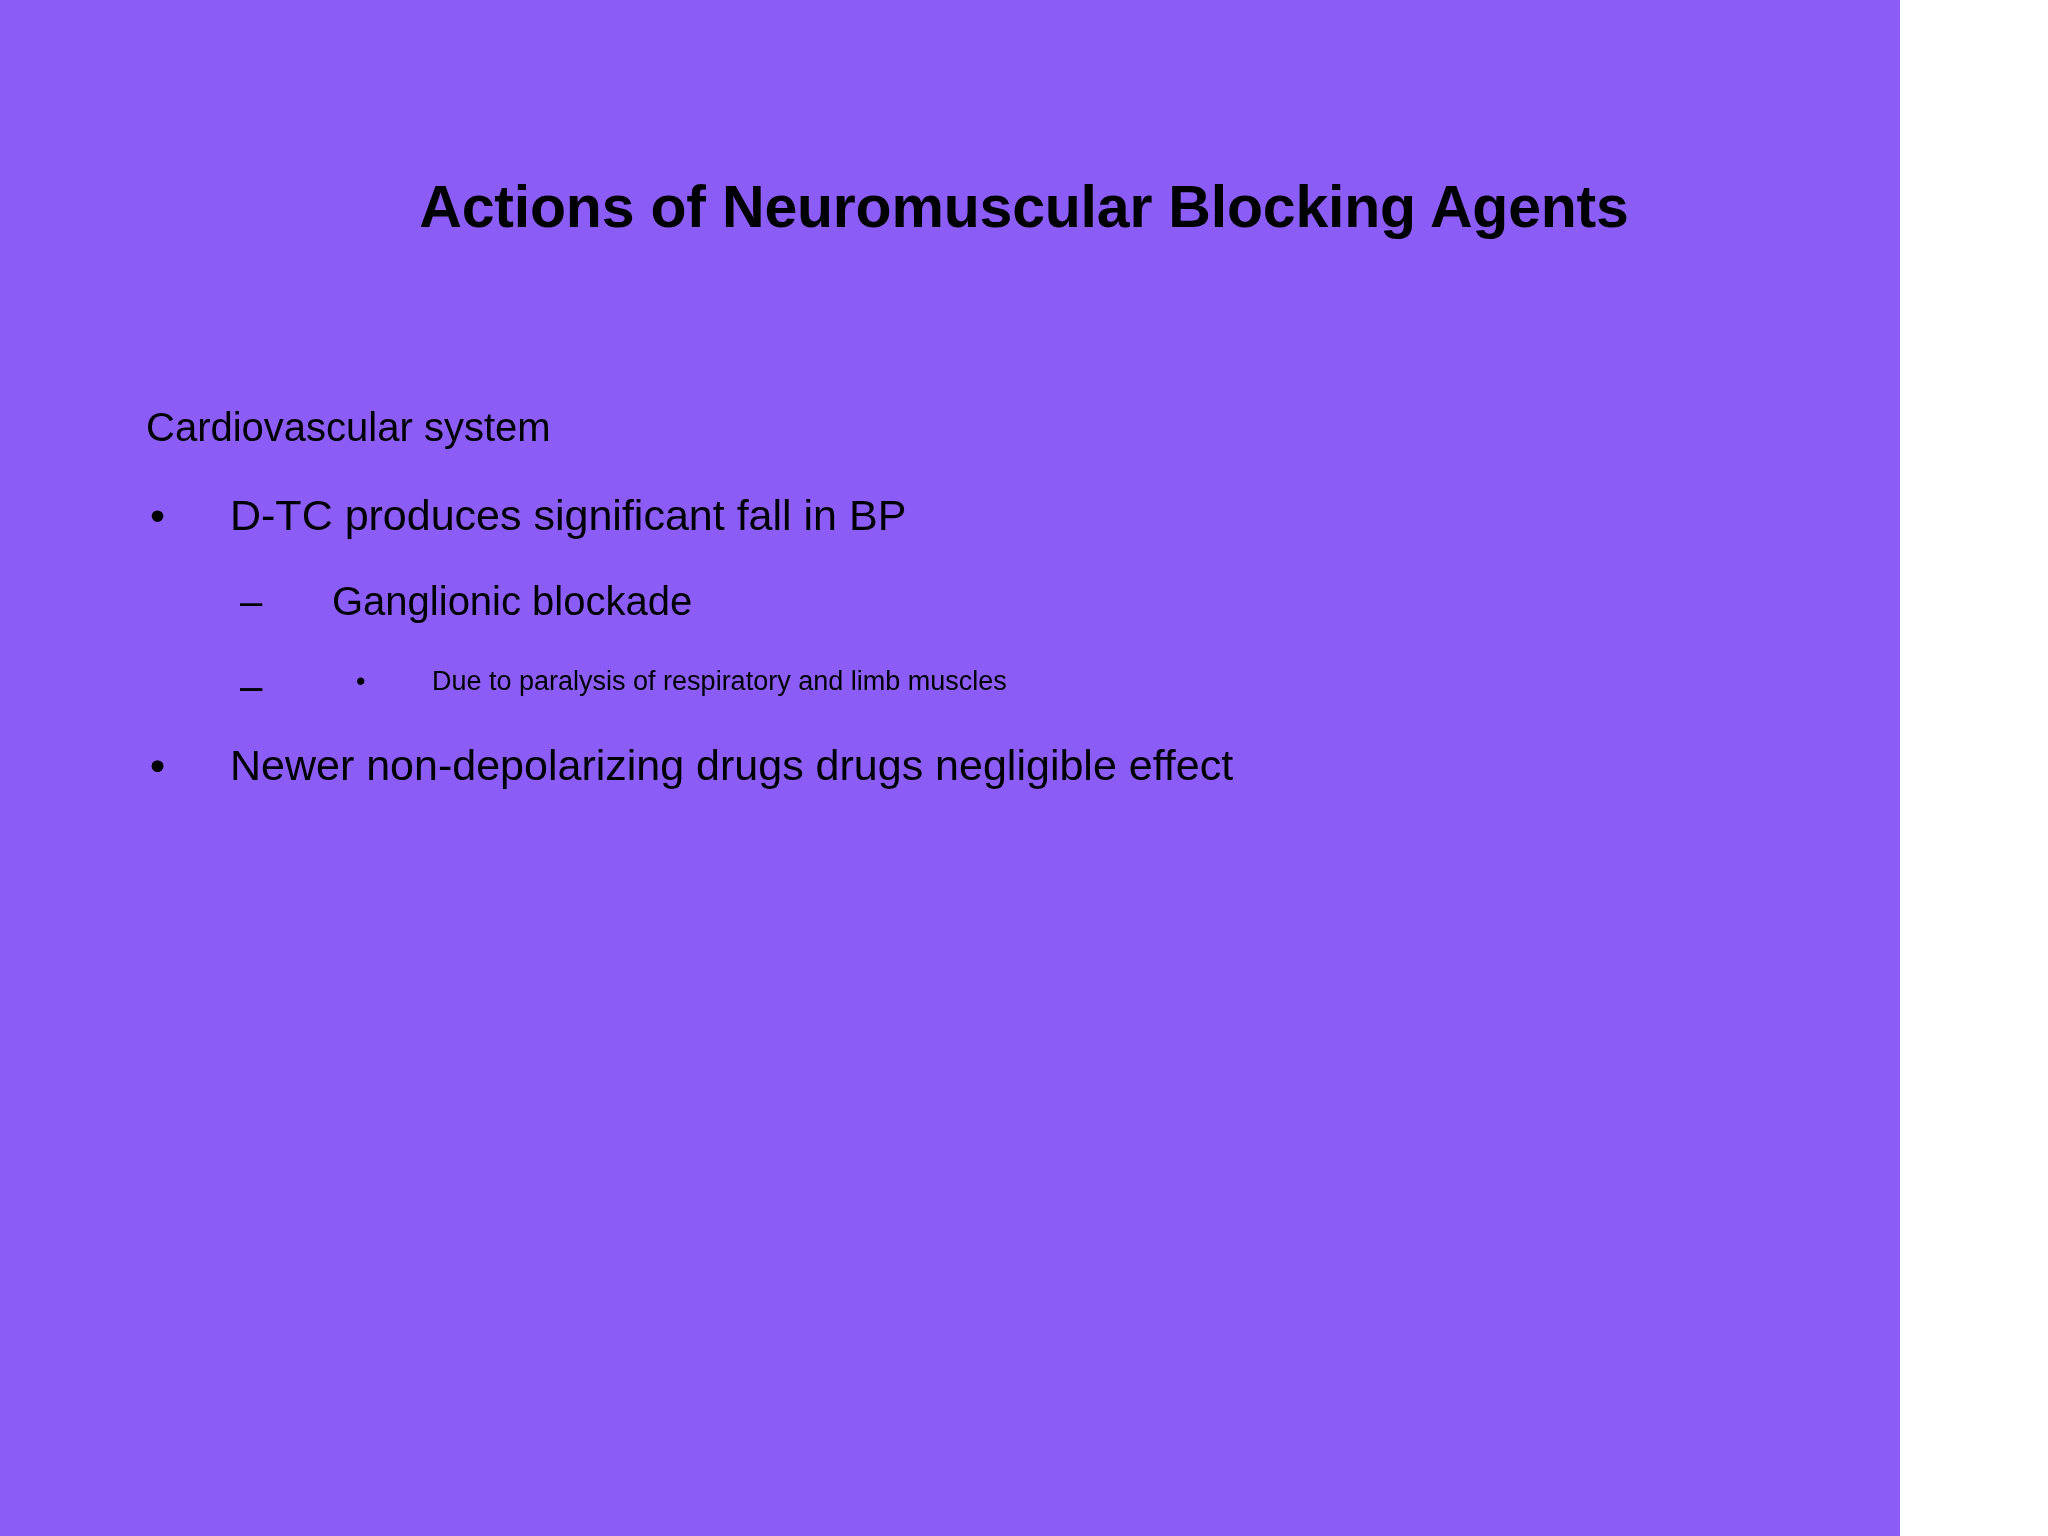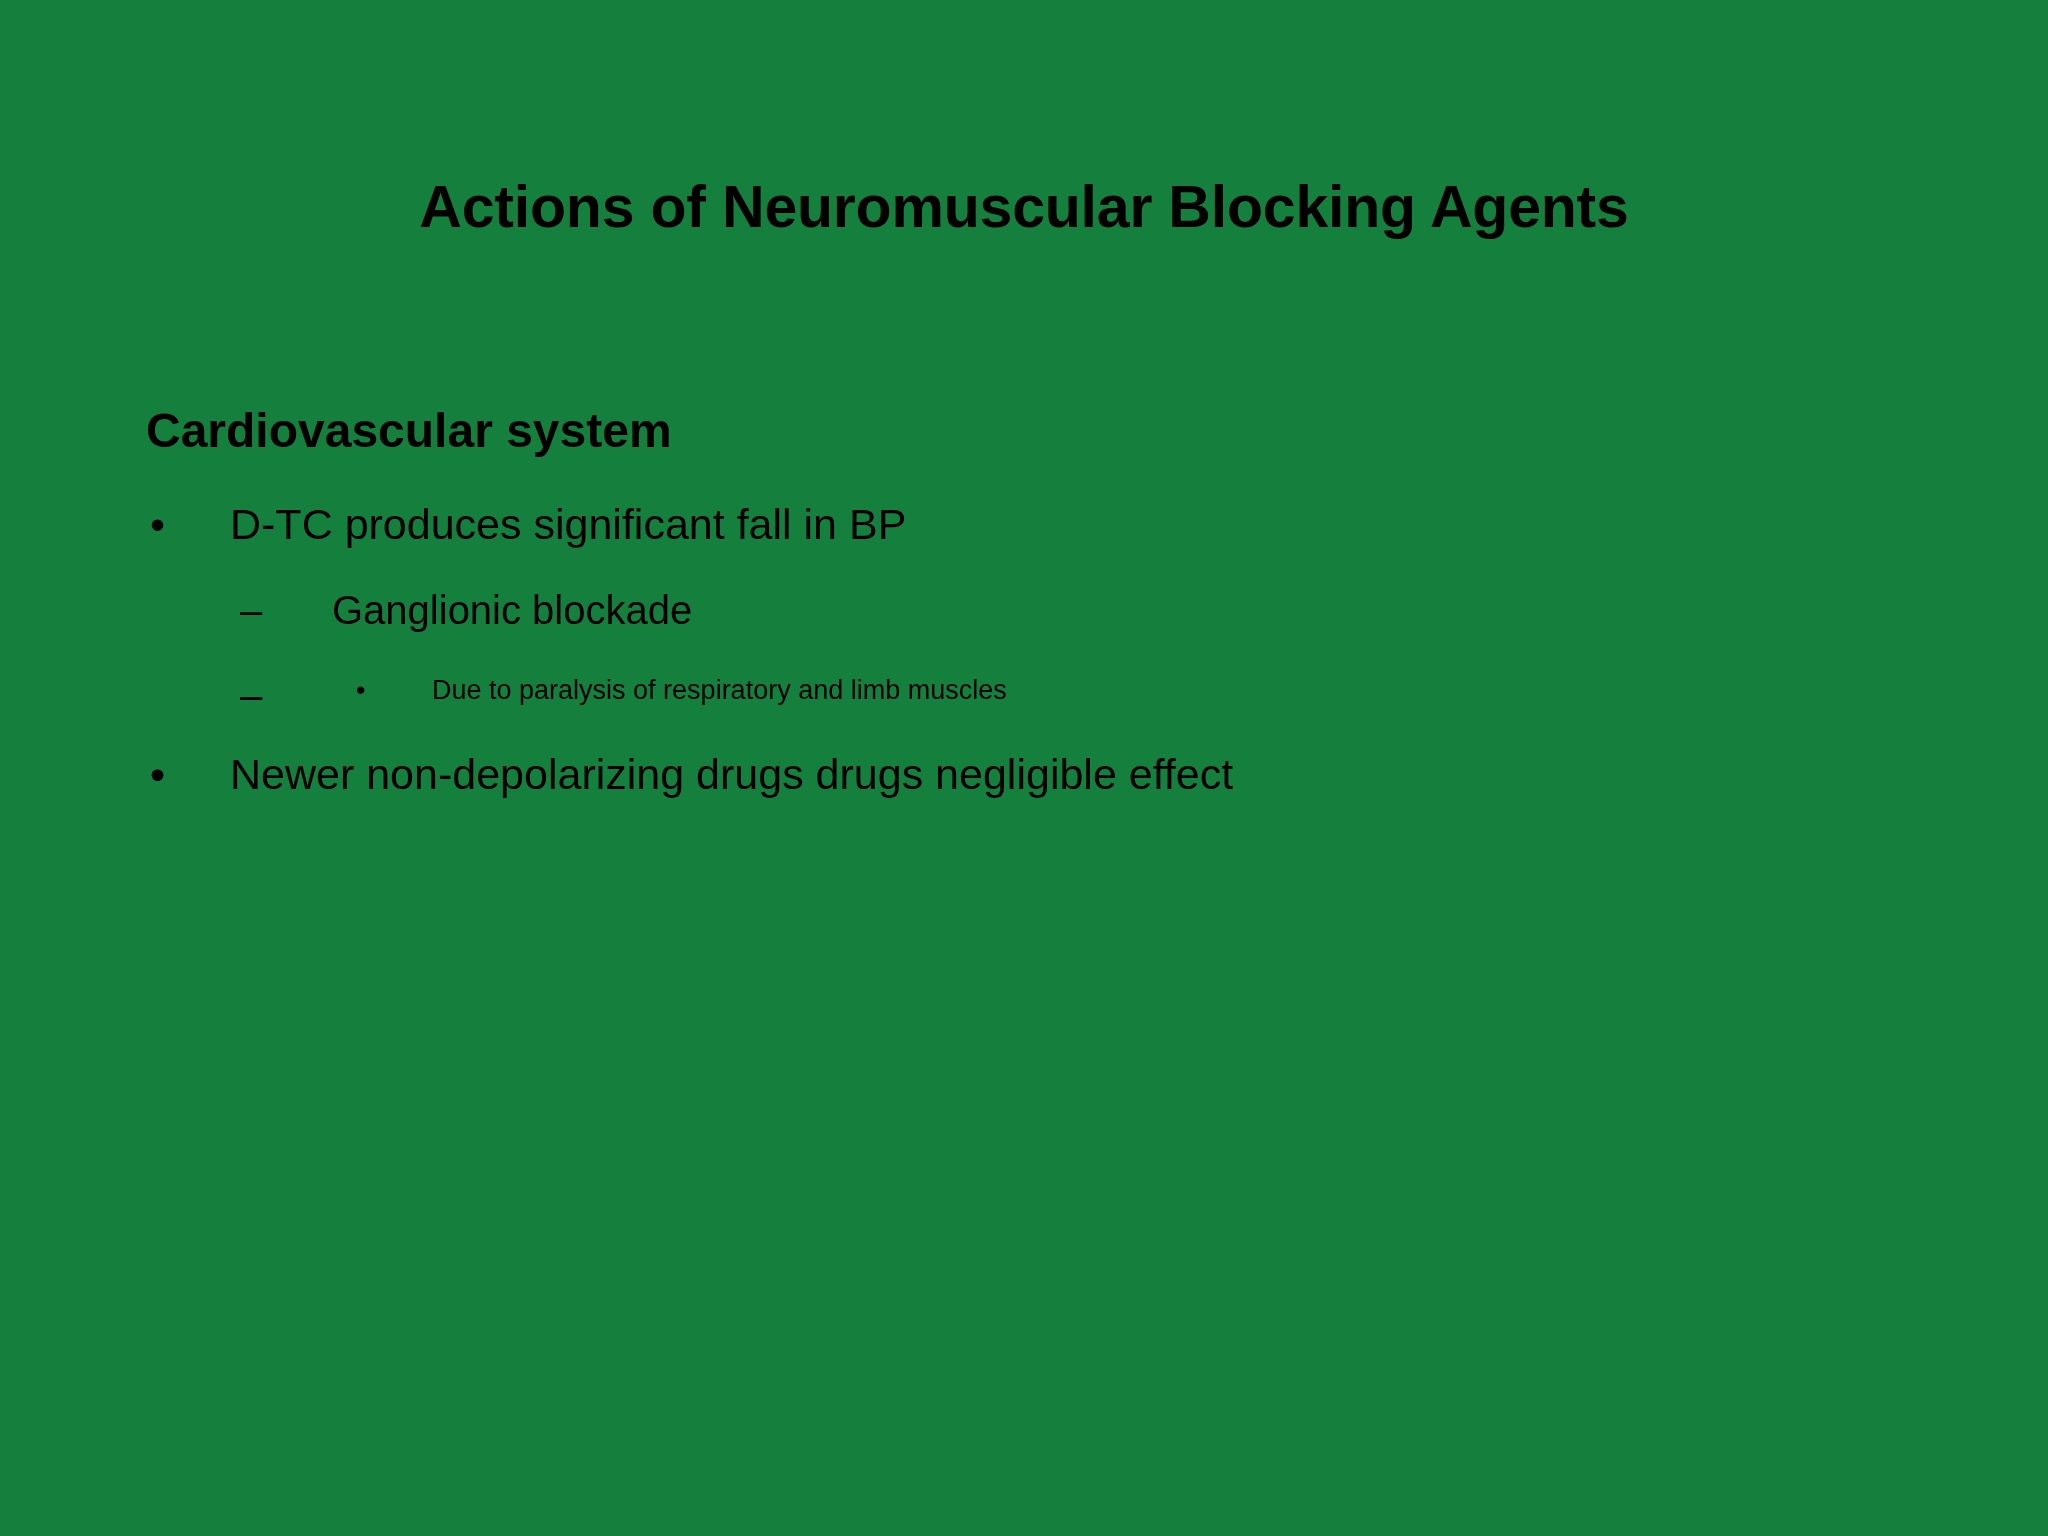--- a/index.html
+++ b/index.html
@@ -12,23 +12,23 @@
     width: 2048px;
     height: 1536px;
     overflow: hidden;
     font-family: "Liberation Sans", "DejaVu Sans", sans-serif;
     color: #000000;
     -webkit-font-smoothing: antialiased;
   }
 
   .slide {
     position: relative;
-    width: 2048px;
+    width: 1900px;
     height: 1536px;
-    background: #15803d;
+    background: #8b5cf6;
     box-sizing: border-box;
   }
 
   
   .slide-title {
     position: absolute;
     left: 0;
     top: 134px;
     width: 2048px;
     text-align: center;
@@ -41,22 +41,22 @@
 
   
   .body-block {
     position: absolute;
     left: 140px;
     top: 405px;
     width: 1780px;
   }
 
   .lvl0-heading {
-    font-size: 48px;
-    font-weight: bold;
+    font-size: 40px;
+    font-weight: normal;
     line-height: 1.1;
     margin: 0 0 0 6px;
     padding: 0;
     color: #000000;
   }
 
   
   .lvl1 {
     position: relative;
     font-size: 43px;

